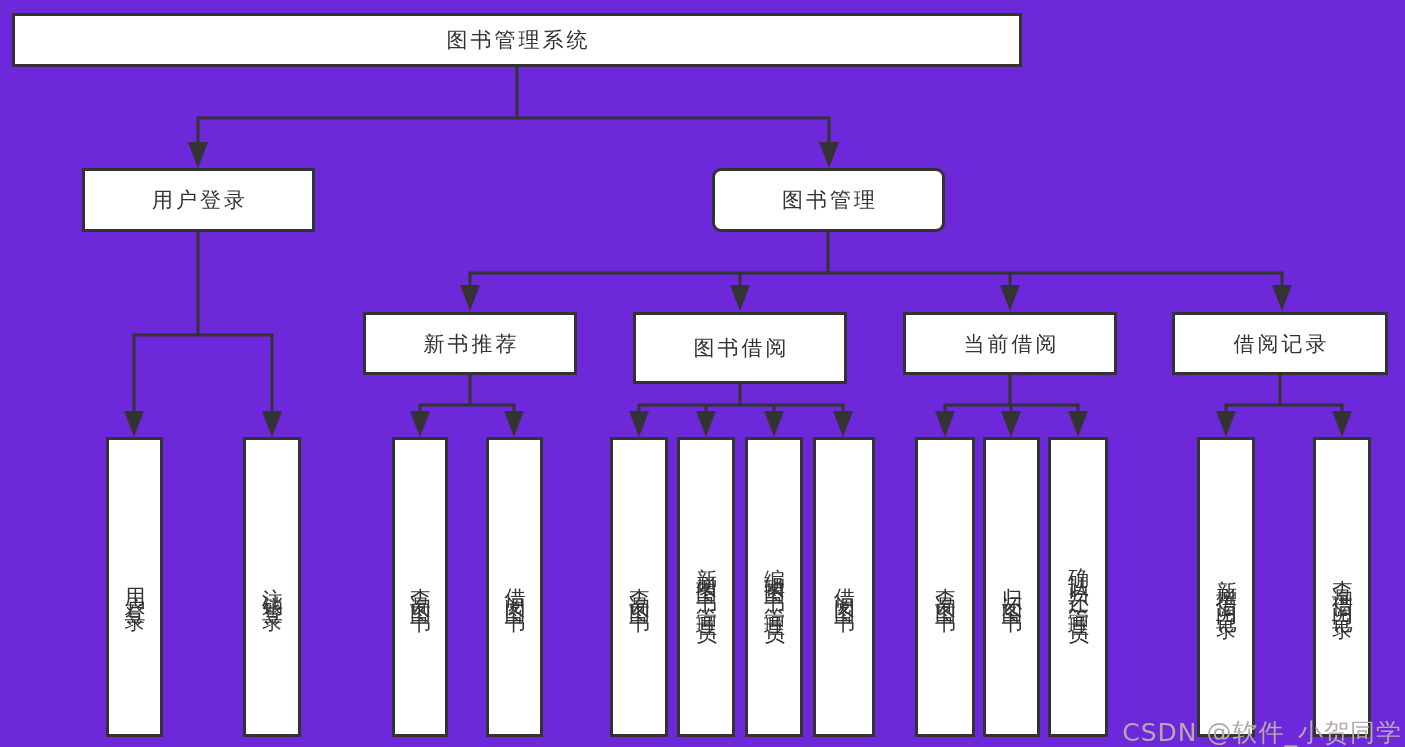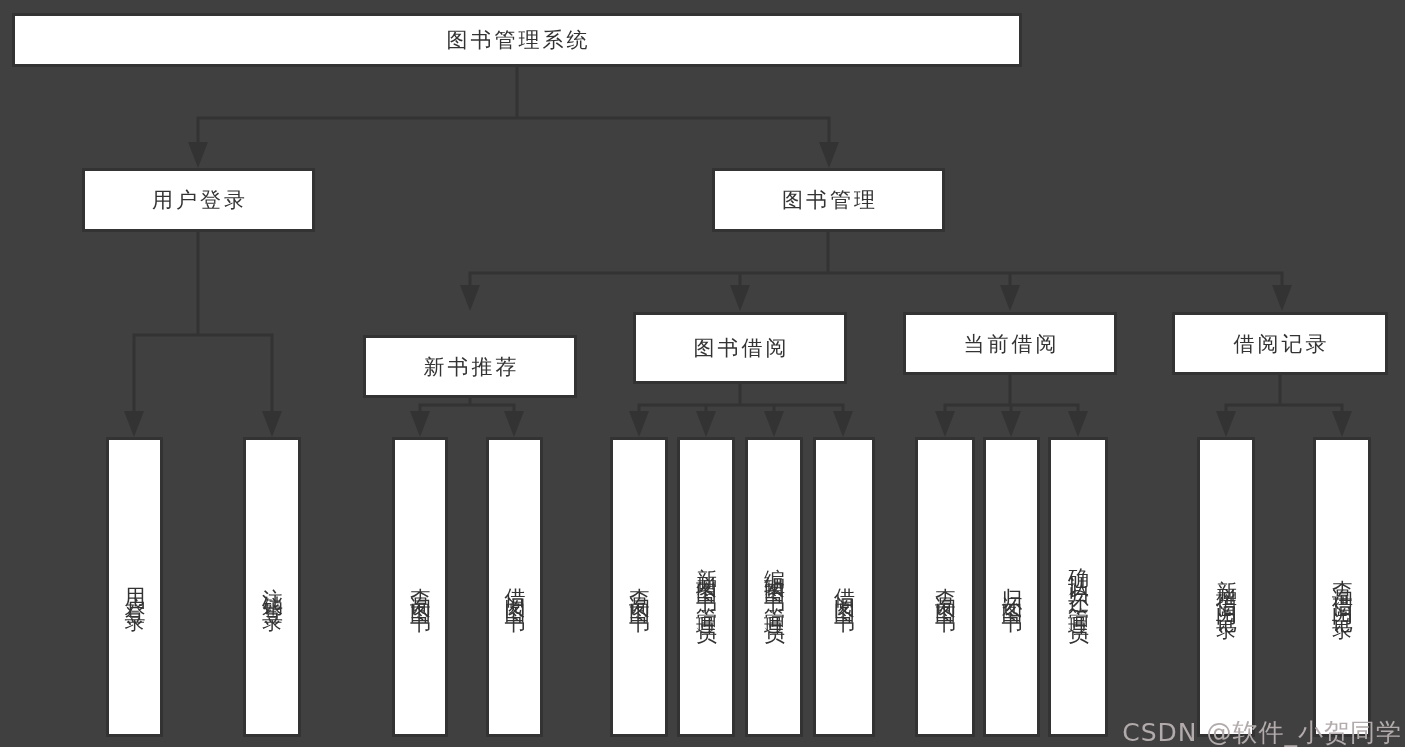--- a/index.html
+++ b/index.html
@@ -1,20 +1,20 @@
 <!DOCTYPE html>
 <html><head>
 <meta charset="utf-8">
 <style>
   html, body { margin: 0; padding: 0; background: #ffffff; }
   .stage {
     position: relative;
     width: 1405px;
     height: 747px;
-    background: #404040;
+    background: #6d28d9;
     font-family: "DejaVu Sans", "Liberation Sans", sans-serif;
     color: #333333;
     overflow: hidden;
   }
   svg.connectors {
     position: absolute;
     left: 0; top: 0;
     z-index: 1;
   }
   .box {
@@ -98,25 +98,25 @@
     </g>
   </svg>
 
   <div class="box" style="left:12px; top:13px; width:1010px; height:54px;">
     <span class="lbl">图书管理系统</span>
   </div>
 
   <div class="box" style="left:82px; top:168px; width:233px; height:64px;">
     <span class="lbl">用户登录</span>
   </div>
-  <div class="box" style="left:712px; top:168px; width:233px; height:64px;">
+  <div class="box" style="left:712px; top:168px; width:233px; height:64px;border-radius:9px;">
     <span class="lbl">图书管理</span>
   </div>
 
-  <div class="box" style="left:363px; top:312px; width:214px; height:63px;margin-top:23px;">
+  <div class="box" style="left:363px; top:312px; width:214px; height:63px;">
     <span class="lbl">新书推荐</span>
   </div>
   <div class="box" style="left:633px; top:312px; width:214px; height:72px;">
     <span class="lbl">图书借阅</span>
   </div>
   <div class="box" style="left:903px; top:312px; width:214px; height:63px;">
     <span class="lbl">当前借阅</span>
   </div>
   <div class="box" style="left:1172px; top:312px; width:216px; height:63px;">
     <span class="lbl">借阅记录</span>

